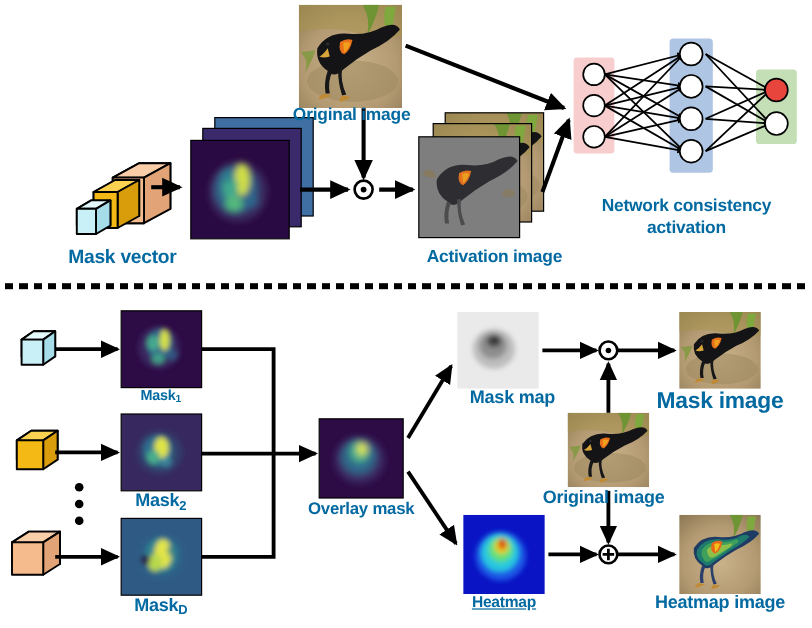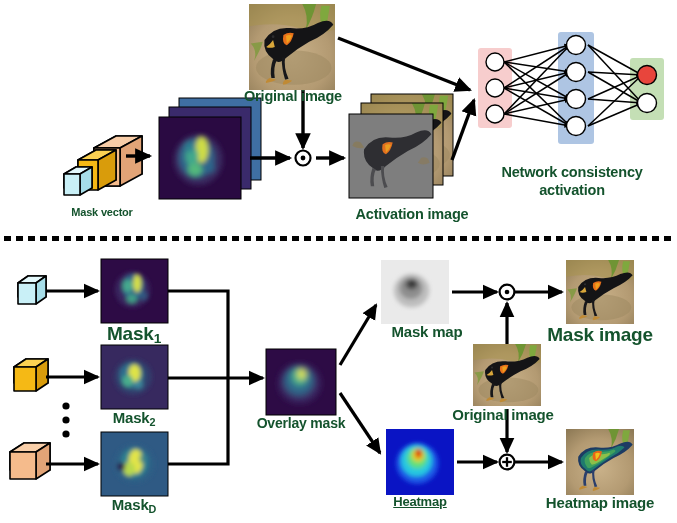--- a/index.html
+++ b/index.html
@@ -1,20 +1,20 @@
 <!DOCTYPE html>
 <html><head>
 <meta charset="utf-8">
 <style>
   html,body{margin:0;padding:0;background:#ffffff;}
   body{width:677px;height:523px;position:relative;overflow:hidden;
        font-family:"Liberation Sans","DejaVu Sans",sans-serif;}
   .fig{position:absolute;left:0;top:0;width:677px;height:523px;}
   .abs{position:absolute;}
-  .lbl{position:absolute;font-weight:bold;color:#14532d;white-space:nowrap;
+  .lbl{position:absolute;font-weight:bold;color:#0369a1;white-space:nowrap;
        letter-spacing:-0.2px;line-height:1.12;}
   .lbl.c{transform:translateX(-50%);text-align:center;}
   svg{display:block;overflow:visible;}
   .sub{font-size:0.72em;vertical-align:-0.25em;}
   .divider{position:absolute;left:4px;top:236px;width:669px;height:5px;
     background-image:repeating-linear-gradient(to right,#000 0px,#000 7px,
       rgba(255,255,255,0) 7px,rgba(255,255,255,0) 12px);}
   .tile{position:absolute;}
 </style>
 </head>
@@ -295,21 +295,21 @@
         <line x1="316" y1="158" x2="344" y2="158"></line>
         <line x1="338" y1="38" x2="470" y2="90"></line>
         <line x1="452" y1="160" x2="474" y2="100"></line>
       </g>
       <g>
         <circle cx="303" cy="158" r="7.5" fill="#fff" stroke="#000" stroke-width="2.2"></circle>
         <circle cx="303" cy="158" r="2.4" fill="#000"></circle>
       </g>
     </svg>
 
-    <div class="lbl c" style="left:102px;top:206px;font-size:11px;">Mask vector</div>
+    <div class="lbl c" style="left:102px;top:206px;font-size:16px;">Mask vector</div>
     <div class="lbl c" style="left:293px;top:88px;font-size:14.5px;">Original image</div>
     <div class="lbl c" style="left:412px;top:206px;font-size:14.5px;">Activation image</div>
     <div class="lbl c" style="left:572px;top:164px;font-size:14.5px;">Network consistency</div>
     <div class="lbl c" style="left:572px;top:182px;font-size:14.5px;">activation</div>
   </div>
 
   <div class="divider"></div>
 
   <div class="abs" style="left:0;top:241px;width:677px;height:282px;">
 
@@ -428,21 +428,21 @@
         <circle cx="507" cy="51" r="7.4" fill="#fff" stroke="#000" stroke-width="2.2"></circle>
         <circle cx="507" cy="51" r="2.3" fill="#000"></circle>
       </g>
       <g>
         <circle cx="507" cy="221" r="7.4" fill="#fff" stroke="#000" stroke-width="2.2"></circle>
         <line x1="507" y1="216.2" x2="507" y2="225.8" stroke="#000" stroke-width="2.3"></line>
         <line x1="502.2" y1="221" x2="511.8" y2="221" stroke="#000" stroke-width="2.3"></line>
       </g>
     </svg>
 
-    <div class="lbl c" style="left:134px;top:82px;font-size:19px;">
+    <div class="lbl c" style="left:134px;top:82px;font-size:12px;">
       <span>Mask</span><span class="sub">1</span>
     </div>
     <div class="lbl c" style="left:134px;top:169px;font-size:15px;">
       <span>Mask</span><span class="sub">2</span>
     </div>
     <div class="lbl c" style="left:134px;top:256px;font-size:15px;">
       <span>Mask</span><span class="sub">D</span>
     </div>
     <div class="lbl c" style="left:301px;top:175px;font-size:14px;">Overlay mask</div>
     <div class="lbl c" style="left:415px;top:83px;font-size:15px;padding-left:24px;">Mask map</div>

